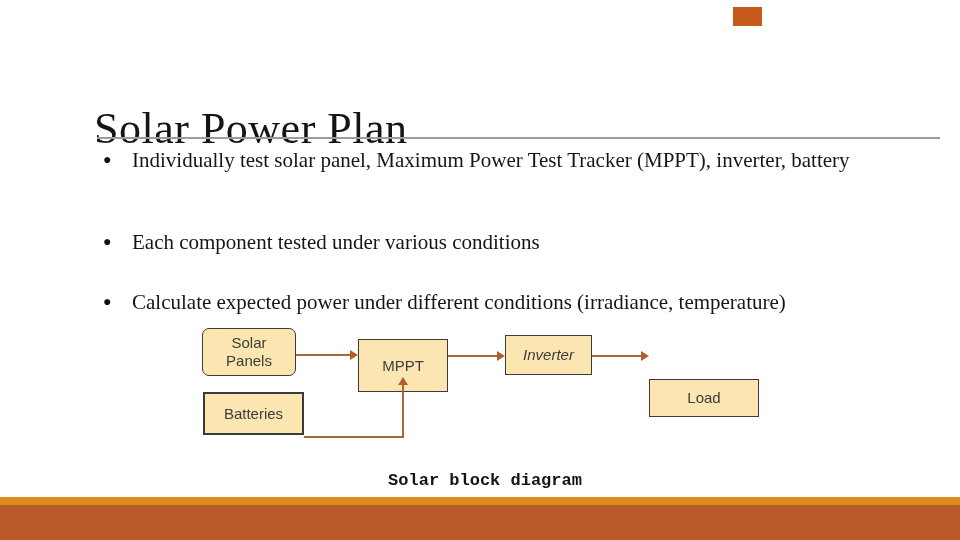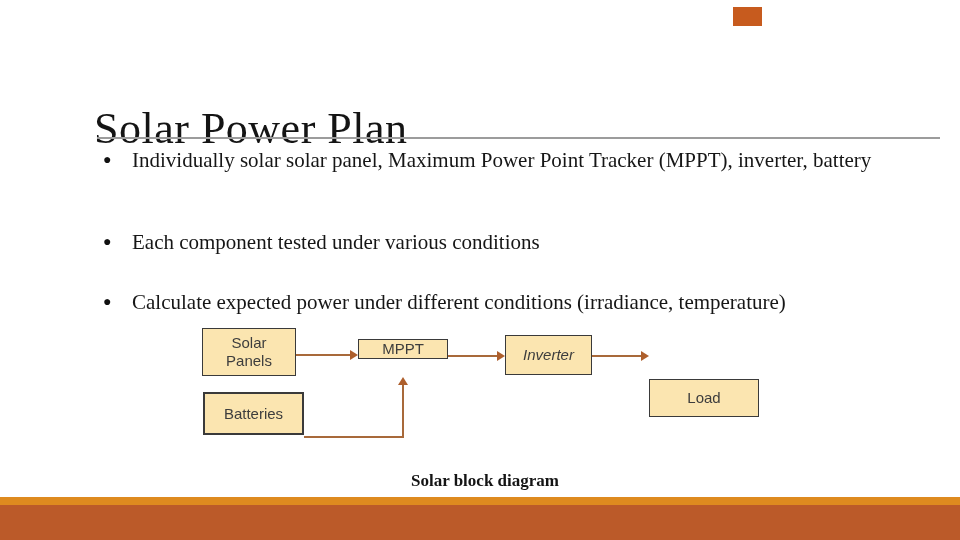--- a/index.html
+++ b/index.html
@@ -34,23 +34,23 @@
   .bullet-1{top:146px;}
   .bullet-2{top:228px;}
   .bullet-3{top:288px;}
   
   .block{
     position:absolute;background:#fbe5b0;border:1px solid #3a3a3a;
     display:flex;align-items:center;justify-content:center;text-align:center;
     font-family:"Liberation Sans", sans-serif;font-size:15px;color:#3d3d3d;
     box-sizing:border-box;line-height:18px;
   }
-  .block-solar-panels{left:202px;top:328px;width:94px;height:48px;}
+  .block-solar-panels{left:202px;top:328px;width:94px;height:48px;border-radius:7px;}
   .block-solar-panels .lbl{width:60px;}
-  .block-mppt{left:358px;top:339px;width:90px;height:20px;}
+  .block-mppt{left:358px;top:339px;width:90px;height:53px;}
   .block-inverter{left:505px;top:335px;width:87px;height:40px;font-style:italic;}
   .block-load{left:649px;top:335px;width:110px;height:38px;margin-top:44px;}
   .block-batteries{left:203px;top:392px;width:101px;height:43px;border-width:2px;}
   .arrow-line{position:absolute;background:#a8693a;}
   .h-line{height:2px;}
   .v-line{width:2px;}
   .line-sp-mppt{left:296px;top:354px;width:55px;}
   .line-mppt-inv{left:448px;top:355px;width:50px;}
   .line-inv-load{left:592px;top:355px;width:50px;}
   .line-bat-h{left:304px;top:436px;width:100px;height:2px;}
@@ -65,41 +65,41 @@
   .head-load{left:641px;top:351px;}
   .arrow-head-up{
     position:absolute;width:0;height:0;
     border-left:5px solid transparent;border-right:5px solid transparent;
     border-bottom:8px solid #ae5f2c;left:398px;top:377px;
   }
   
   .caption{
     position:absolute;left:0;top:471px;width:960px;text-align:center;
     padding-left:10px;box-sizing:border-box;
-    font-size:17px;font-weight:bold;color:#141414;
+    font-size:17px;font-weight:bold;color:#141414;font-family:Liberation Mono, monospace;
   }
   
   .bar-orange{
     position:absolute;left:0;top:497px;width:960px;height:8px;background:#de8a1f;
   }
   .bar-rust{
     position:absolute;left:0;top:505px;width:960px;height:35px;background:#bb5a29;
   }
 </style>
 </head>
 <body>
 
 <div class="top-accent"></div>
 
 <h1 class="slide-title">Solar Power Plan</h1>
 <div class="title-rule"></div>
 
 <div class="bullet bullet-1">
   <span class="marker">●</span>
-  <span class="text">Individually solar solar panel, Maximum Power Point Tracker (MPPT), inverter, battery</span>
+  <span class="text">Individually test solar panel, Maximum Power Test Tracker (MPPT), inverter, battery</span>
 </div>
 <div class="bullet bullet-2">
   <span class="marker">●</span>
   <span class="text">Each component tested under various conditions</span>
 </div>
 <div class="bullet bullet-3">
   <span class="marker">●</span>
   <span class="text">Calculate expected power under different conditions (irradiance, temperature)</span>
 </div>
 

